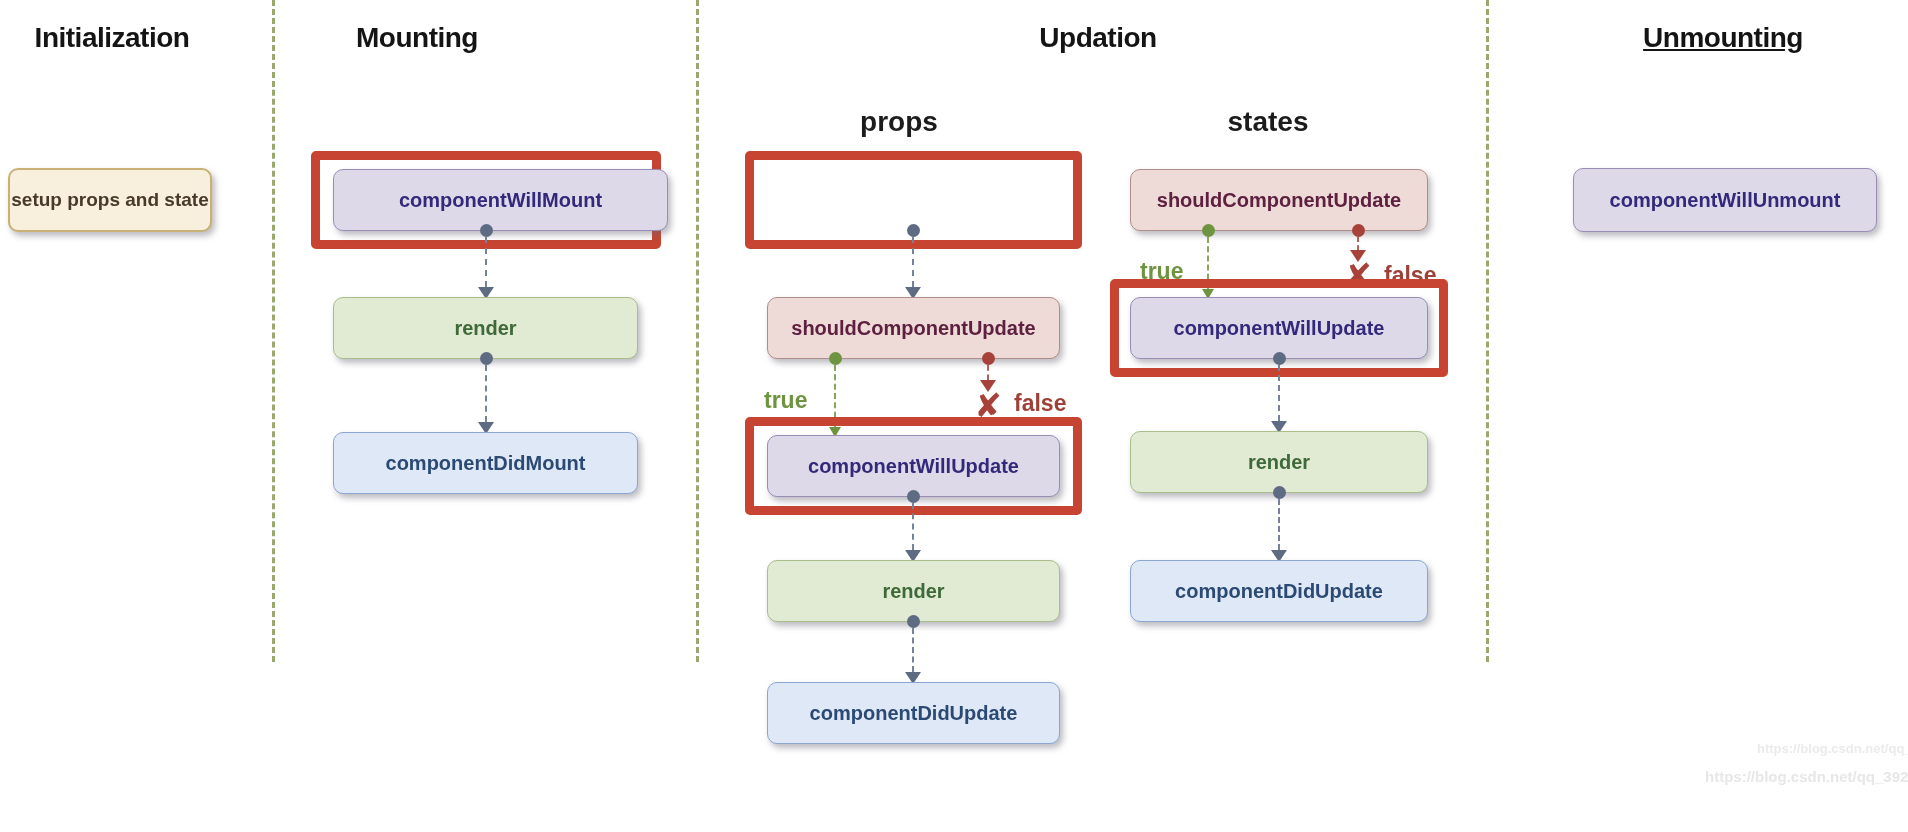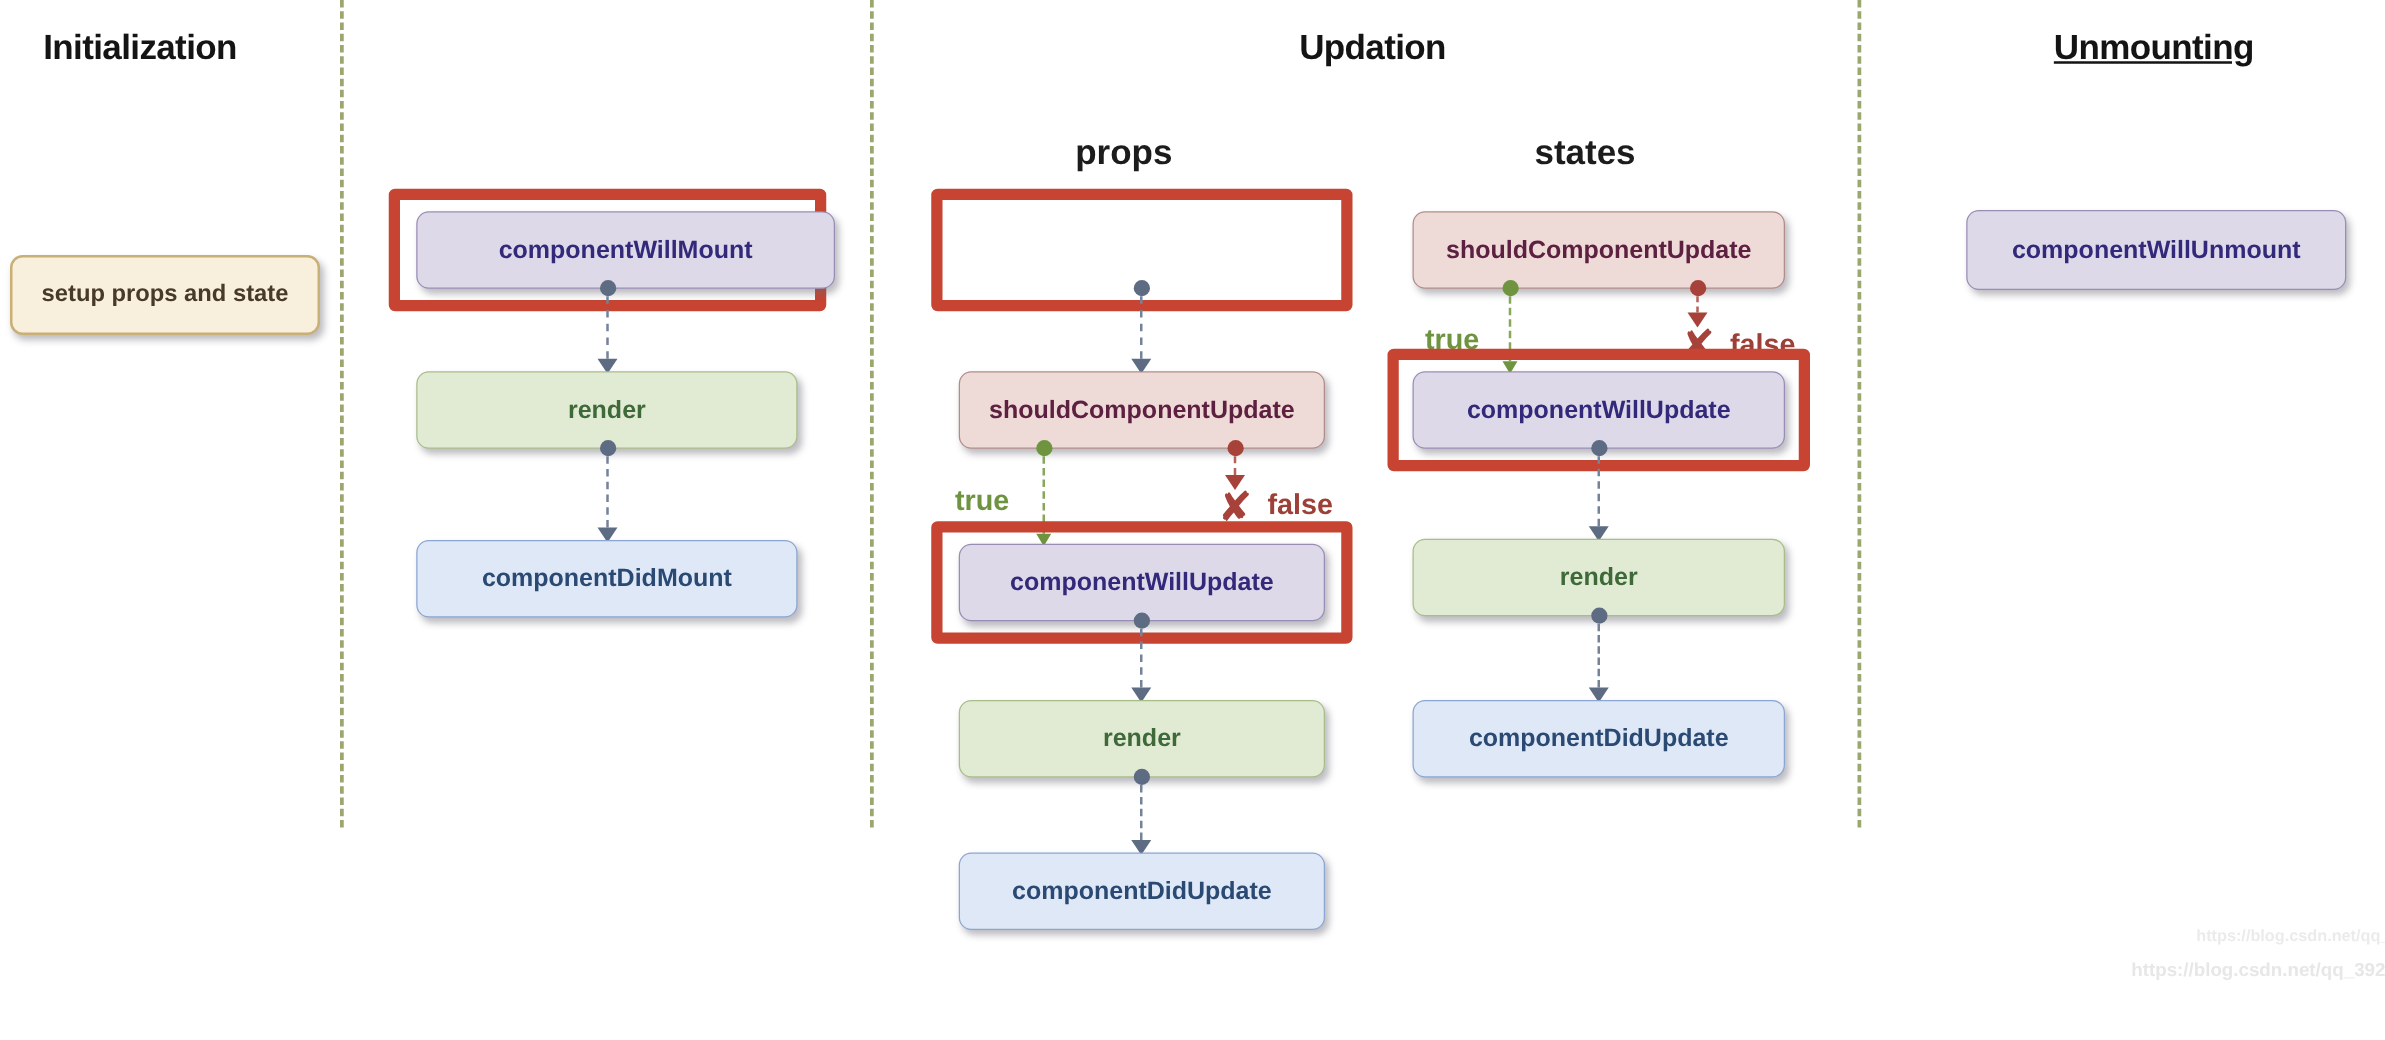--- a/index.html
+++ b/index.html
@@ -48,27 +48,28 @@
 </head>
 <body>
 
 <div id="stage">
 
   <div class="separator" style="left:272px;"></div>
   <div class="separator" style="left:696px;"></div>
   <div class="separator" style="left:1486px;"></div>
 
   <div class="htitle" style="left:112px;top:22px;">Initialization</div>
+  <div class="htitle" style="left:417px;top:22px;">Mounting</div>
   <div class="htitle" style="left:1098px;top:22px;">Updation</div>
   <div class="htitle" style="left:1723px;top:22px;text-decoration:underline;">Unmounting</div>
 
   <div class="subtitle" style="left:899px;top:106px;">props</div>
   <div class="subtitle" style="left:1268px;top:106px;">states</div>
 
-  <div class="lbox tan" style="left:8px;top:168px;width:248px;height:64px;margin-top:36px;">setup props and state</div>
+  <div class="lbox tan" style="left:8px;top:168px;width:204px;height:64px;">setup props and state</div>
 
   <div class="annot" style="left:311px;top:151px;width:350px;height:98px;"></div>
   <div class="lbox lavender" style="left:333px;top:169px;width:335px;">componentWillMount</div>
 
   <div class="connector" style="left:478px;top:224px;height:75px;">
     <span class="dot"></span>
       <span class="line"></span>
       <span class="arrow"></span>
   </div>
 

